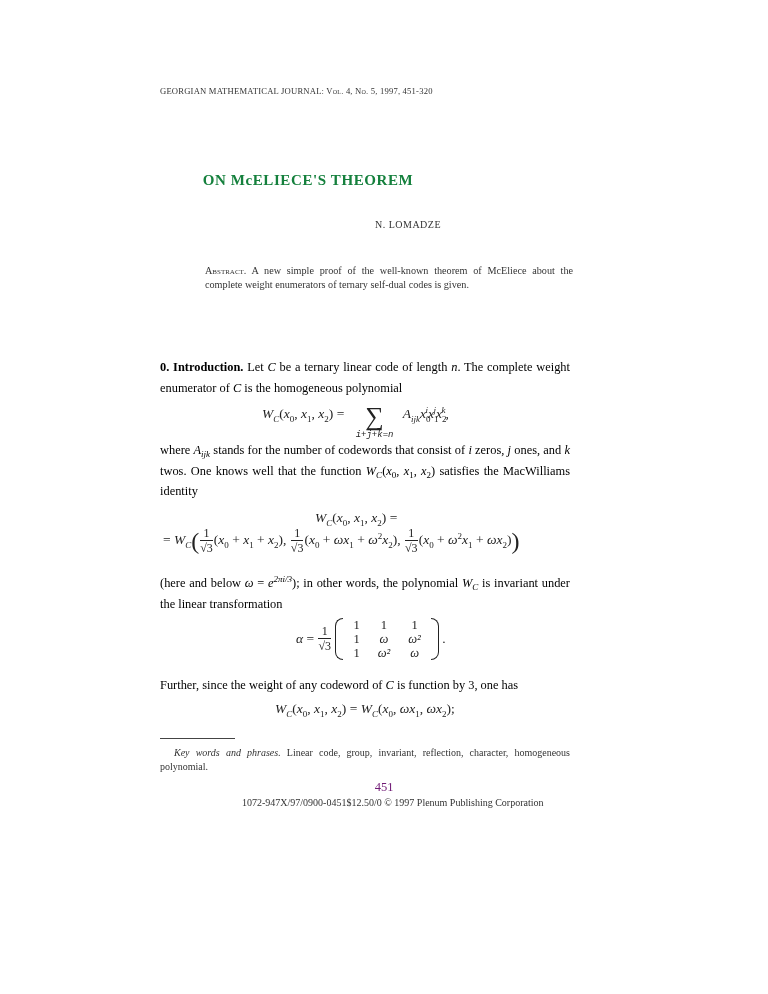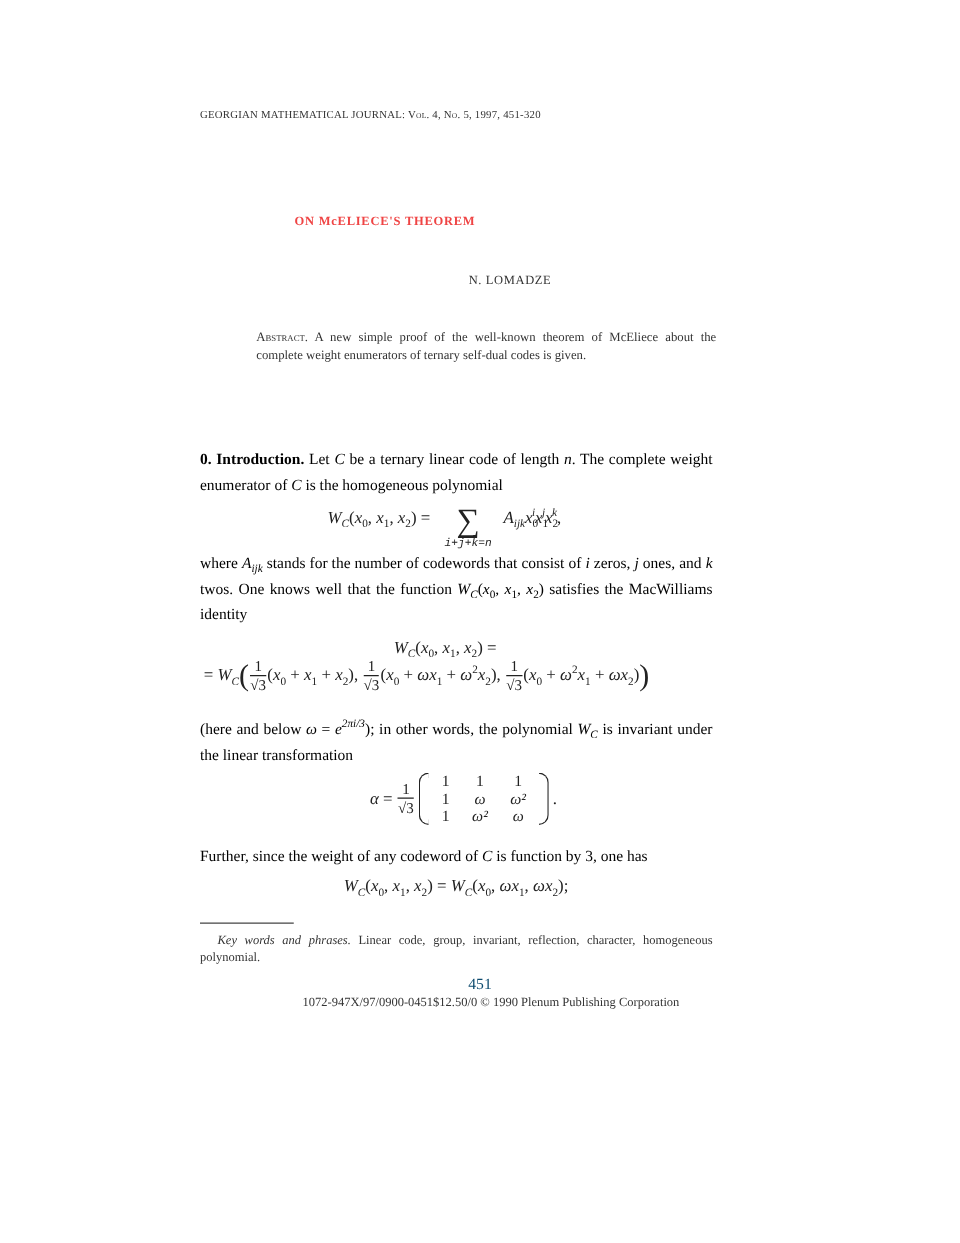--- a/index.html
+++ b/index.html
@@ -5,21 +5,21 @@
   html, body { margin: 0; padding: 0; background: #ffffff; }
   body { width: 768px; height: 994px; position: relative; overflow: hidden;
          font-family: "DejaVu Serif", "Liberation Serif", serif; color: #2a2a2a; }
   .abs { position: absolute; }
   .ser { font-family: "Liberation Serif", "DejaVu Serif", serif; }
   .sc { font-variant: small-caps; }
   .it { font-style: italic; }
   .b { font-weight: bold; }
   .center { text-align: center; }
   .header { left: 160px; top: 86px; font-size: 8.6px; letter-spacing: 0.2px; color: #333; }
-  .title { left: 0; width: 616px; top: 172px; font-size: 10px; font-weight: bold; letter-spacing: 0.6px; color: #ef4444; }
+  .title { left: 0; width: 616px; top: 172px; font-size: 15px; font-weight: bold; letter-spacing: 0.6px; color: #15803d; }
   .author { left: 0; width: 768px; top: 219px; font-size: 10px; letter-spacing: 0.5px; color: #333; padding-left: 24px; }
   .abstract { left: 205px; width: 368px; top: 264px; font-size: 10.2px; line-height: 13.5px; text-align: justify; color: #333; }
   .para { left: 160px; width: 410px; font-size: 12.4px; line-height: 20.5px; text-align: justify; color: #000000; }
   .para p { margin: 0; }
   .math { font-family: "Liberation Serif", "DejaVu Serif", serif; font-size: 13.5px; color: #222; white-space: nowrap; }
   .mi { font-style: italic; }
   sub, sup { font-size: 9px; line-height: 0; }
   .frac { display: inline-block; vertical-align: middle; text-align: center; margin: 0 1px; }
   .frac .num { display: block; font-size: 12px; line-height: 13px; border-bottom: 1px solid #222; padding: 0 1px; }
   .frac .den { display: block; font-size: 12px; line-height: 14px; }
@@ -28,21 +28,21 @@
   .sum .sym { display: block; font-size: 26px; line-height: 26px; }
   .sum .lim { display: block; font-size: 9px; font-style: italic; line-height: 10px; font-family: Liberation Mono, monospace; }
   .matrix { display: inline-block; vertical-align: middle; position: relative; padding: 0 9px; }
   .matrix::before, .matrix::after { content: ""; position: absolute; top: 0; bottom: 0; width: 7px; border: 1.3px solid #222; }
   .matrix::before { left: 0; border-right: none; border-radius: 9px 0 0 9px; }
   .matrix::after { right: 0; border-left: none; border-radius: 0 9px 9px 0; }
   .matrix table { border-collapse: collapse; }
   .matrix td { font-size: 12.5px; line-height: 14px; padding: 0 9px; text-align: center; font-family: "Liberation Serif", serif; }
   .rule { left: 160px; top: 738px; width: 75px; height: 1px; background: #444; }
   .foot { left: 160px; width: 410px; top: 746px; font-size: 10px; line-height: 13.5px; text-align: justify; color: #333; }
-  .pagenum { left: 0; width: 768px; top: 780px; font-size: 12.5px; color: #0c4a6e; }
+  .pagenum { left: 0; width: 768px; top: 780px; font-size: 12.5px; color: #701a75; }
   .copyright { left: 242px; top: 797px; font-size: 10px; color: #333; }
 </style>
 </head>
 <body>
 
 <div class="abs header sc ser">GEORGIAN MATHEMATICAL JOURNAL: Vol. 4, No. 5, 1997, 451-320</div>
 
 <div class="abs title center ser">ON McELIECE'S THEOREM</div>
 
 <div class="abs author center ser">N. LOMADZE</div>
@@ -126,13 +126,13 @@
 
 <div class="abs rule"></div>
 
 <div class="abs foot ser">
   <span style="display:inline-block; width:14px;"></span><span class="it">Key words and phrases.</span>
   <span>Linear code, group, invariant, reflection, character, homogeneous polynomial.</span>
 </div>
 
 <div class="abs pagenum center ser">451</div>
 
-<div class="abs copyright ser">1072-947X/97/0900-0451$12.50/0 © 1990 Plenum Publishing Corporation</div>
+<div class="abs copyright ser">1072-947X/97/0900-0451$12.50/0 © 1997 Plenum Publishing Corporation</div>
 
 </body></html>

